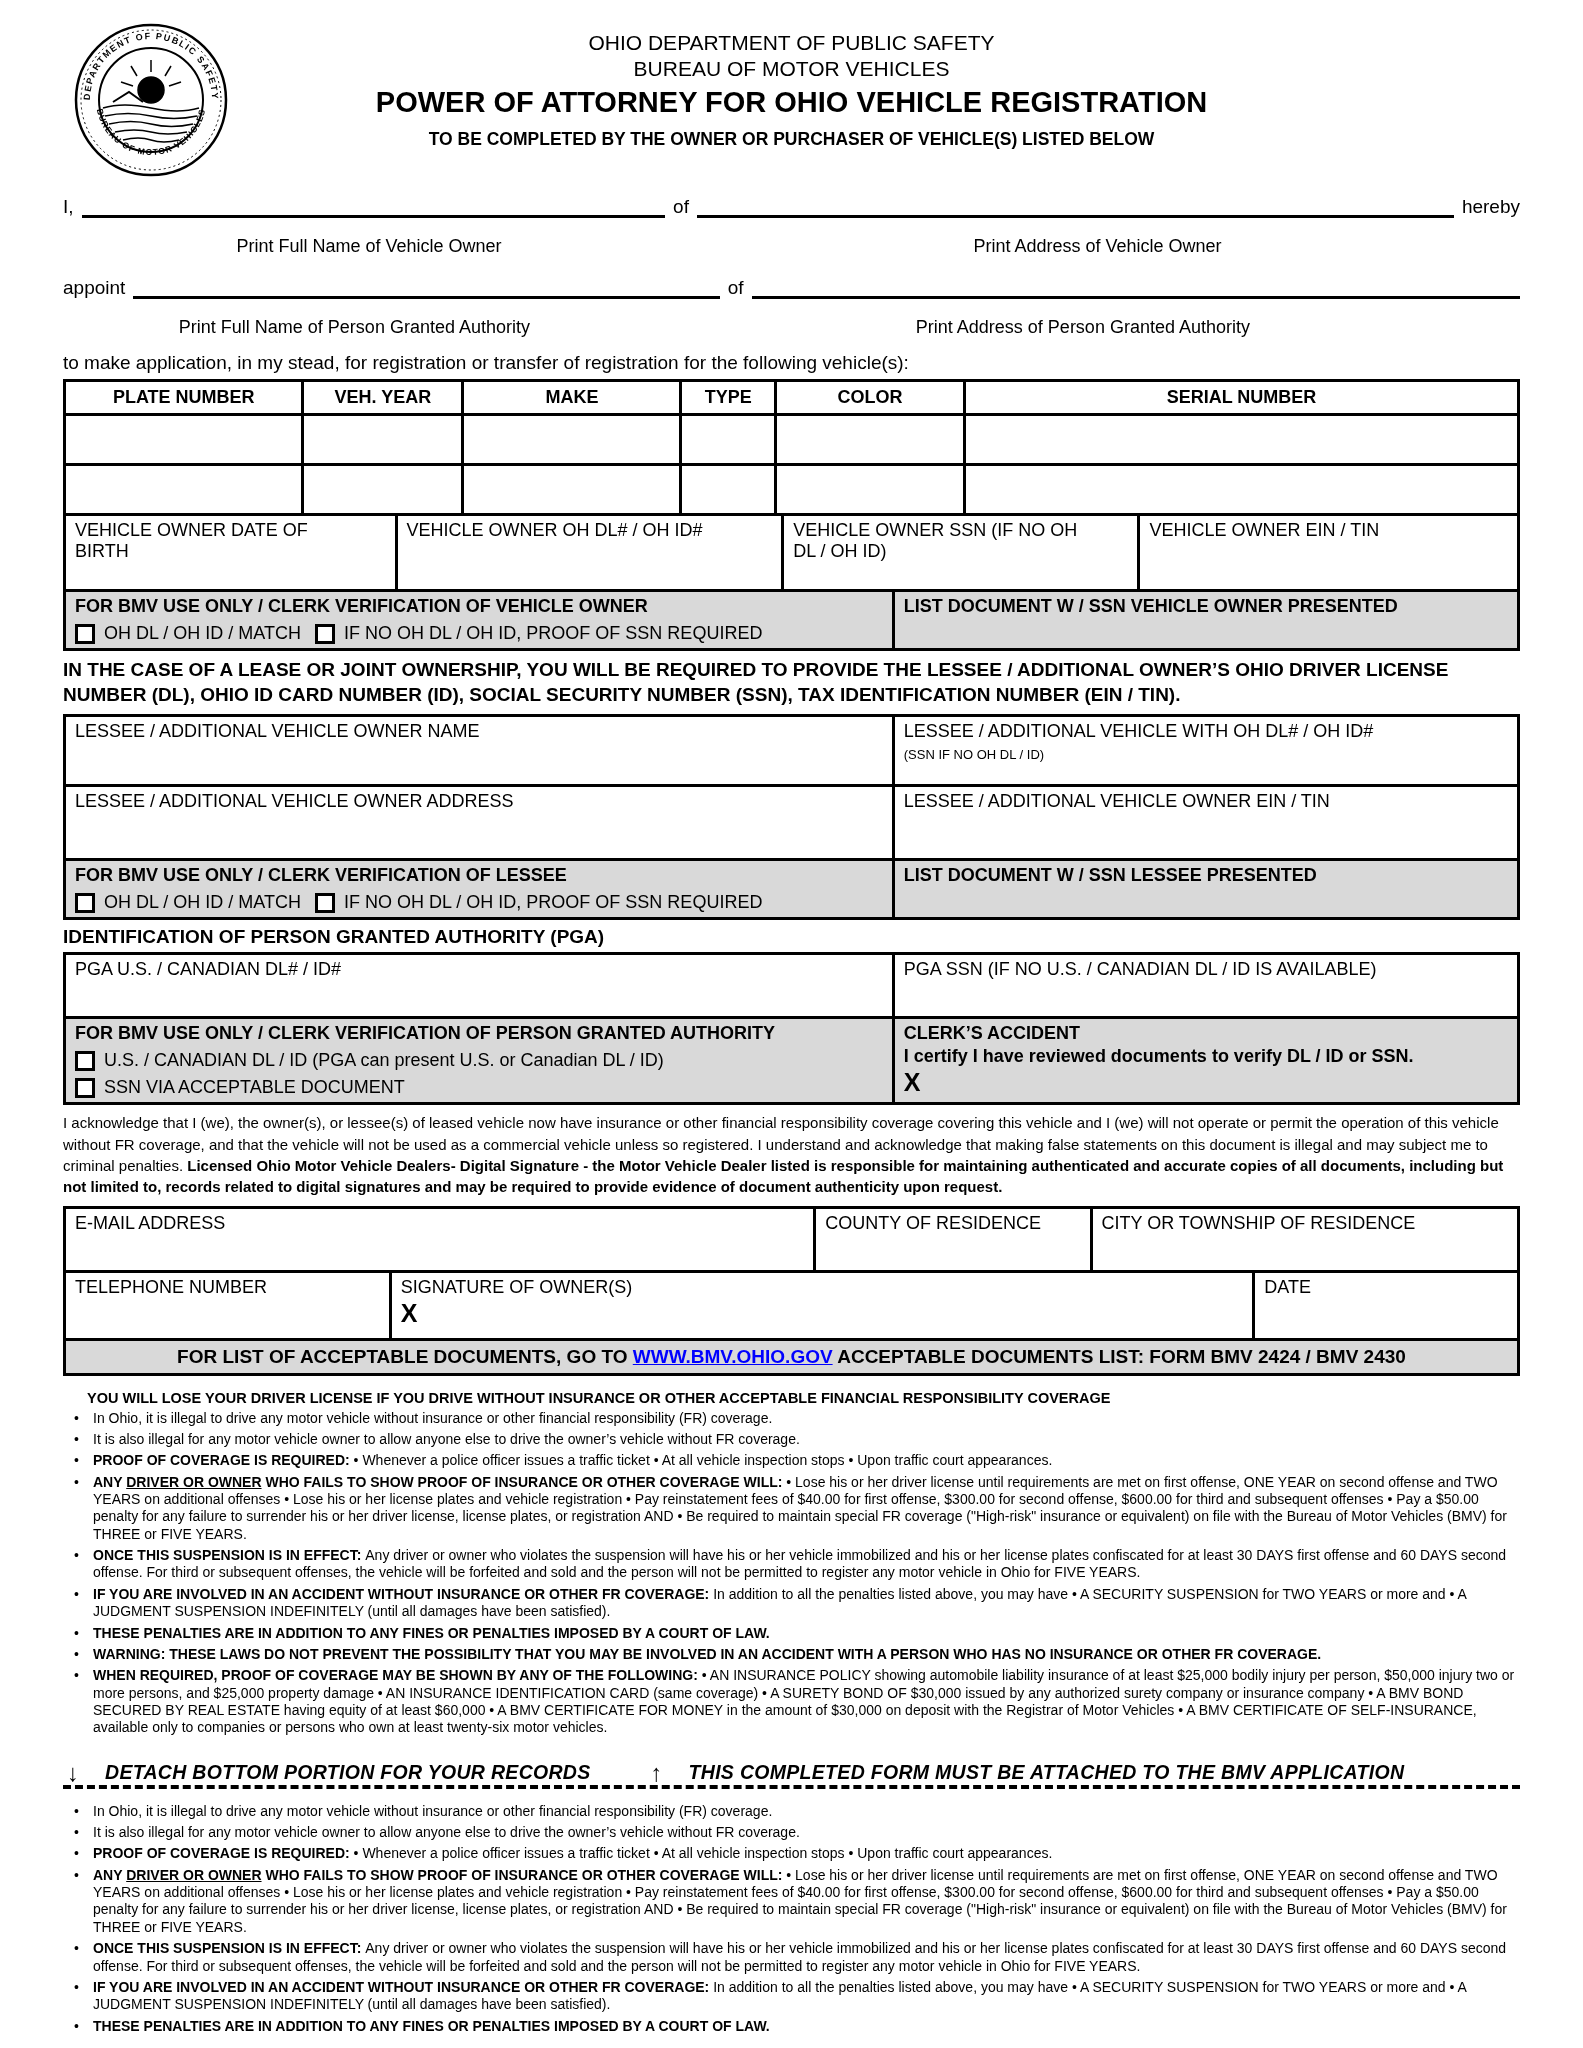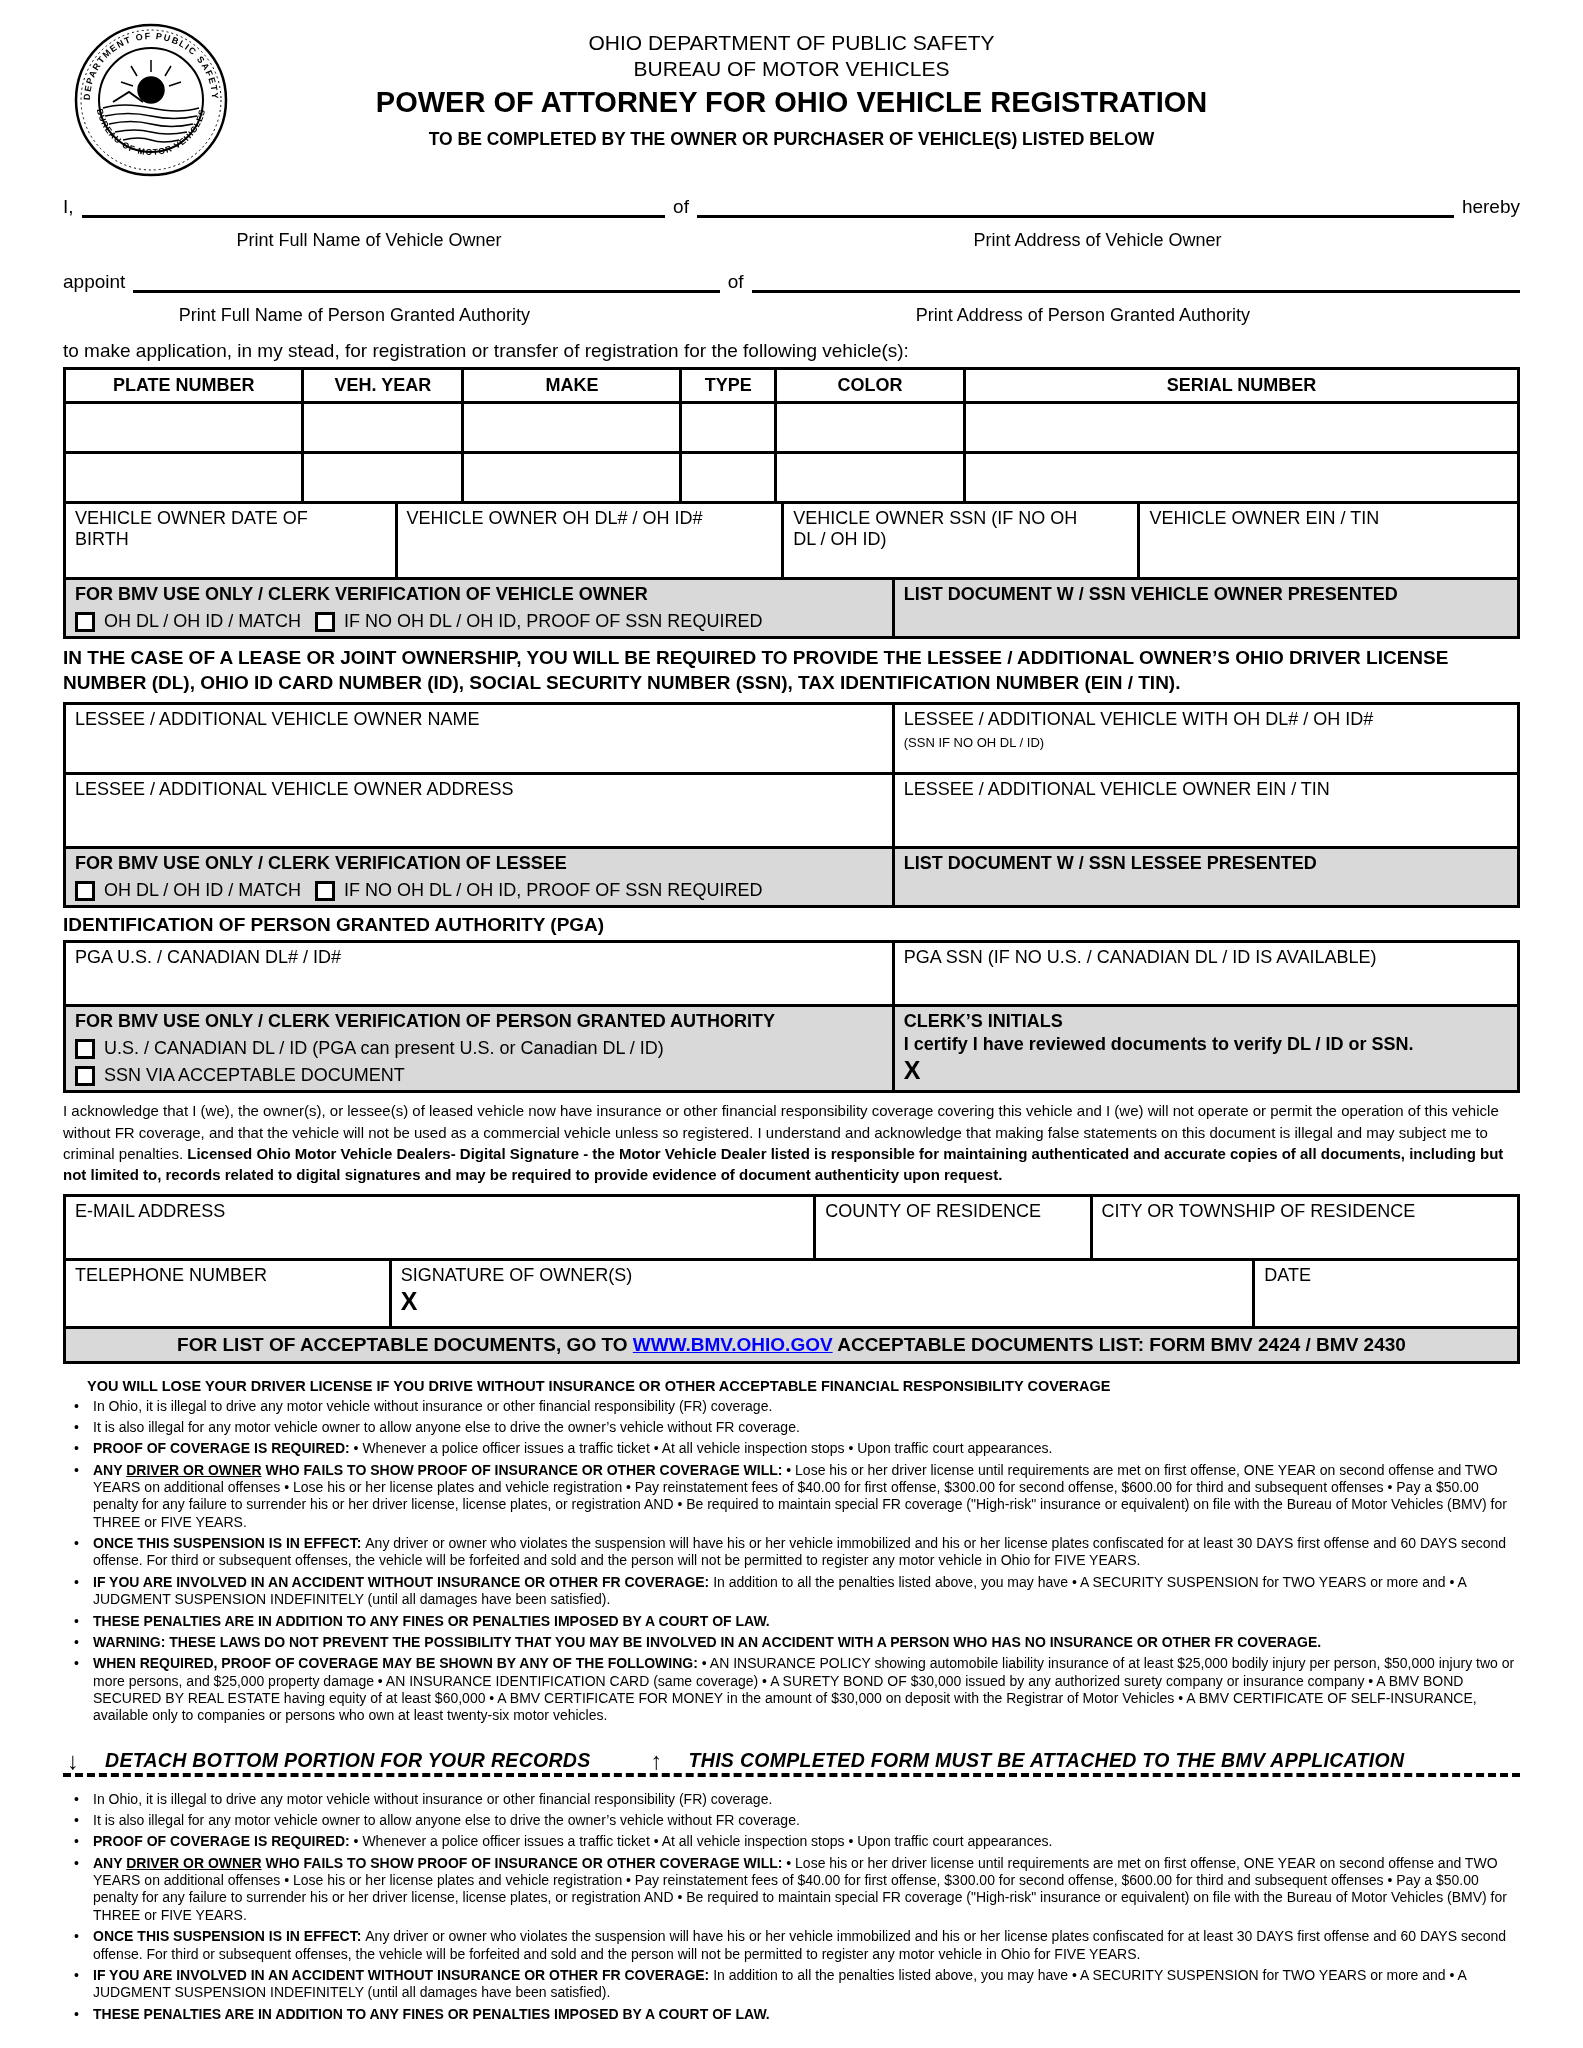--- a/index.html
+++ b/index.html
@@ -21,21 +21,21 @@
 
   
   .line-row { display:flex; align-items:flex-end; font-size:19px; gap:8px; }
   .row-i { margin-top:4px; }
   .row-appoint { margin-top:16px; }
   .fill { border-bottom:3px solid #000; height:26px; }
   .f-owner-name { flex:555; }
   .f-owner-addr { flex:720; }
   .f-pga-name { flex:580; }
   .f-pga-addr { flex:760; }
-  .cap-row { display:flex; font-size:18px; margin-top:12px; }
+  .cap-row { display:flex; font-size:18px; margin-top:18px; }
   .cap-row .c1 { width:42%; text-align:center; }
   .cap-row .c2 { width:58%; text-align:center; }
   .cap-row2 .c1 { width:40%; }
   .cap-row2 .c2 { width:60%; }
   .purpose { font-size:19px; margin:14px 0 5px; }
 
   
   table.grid { width:100%; border-collapse:collapse; table-layout:fixed; }
   table.grid th, table.grid td { border:3px solid #000; font-size:18px; vertical-align:top; padding:4px 9px; }
   table.grid th { font-weight:bold; text-align:center; padding:5px 4px; }
@@ -305,21 +305,21 @@
         <div class="cb-line">
           <span class="cb"></span>
           <span class="cb-label">U.S. / CANADIAN DL / ID (PGA can present U.S. or Canadian DL / ID)</span>
         </div>
         <div class="cb-line">
           <span class="cb"></span>
           <span class="cb-label">SSN VIA ACCEPTABLE DOCUMENT</span>
         </div>
       </td>
       <td class="shaded">
-        <div class="clerk-title">CLERK’S INITIALS</div>
+        <div class="clerk-title">CLERK’S ACCIDENT</div>
         <div class="clerk-text">I certify I have reviewed documents to verify DL / ID or SSN.</div>
         <div class="xmark">X</div>
       </td>
     </tr>
   </tbody>
     </table>
 
   <p class="ack"><span>I acknowledge that I (we), the owner(s), or lessee(s) of leased vehicle now have insurance or other financial responsibility coverage covering this vehicle and I (we) will not operate or permit the operation of this vehicle without FR coverage, and that the vehicle will not be used as a commercial vehicle unless so registered. I understand and acknowledge that making false statements on this document is illegal and may subject me to criminal penalties. </span><span class="bold-seg">Licensed Ohio Motor Vehicle Dealers- Digital Signature - the Motor Vehicle Dealer listed is responsible for maintaining authenticated and accurate copies of all documents, including but not limited to, records related to digital signatures and may be required to provide evidence of document authenticity upon request.</span></p>
 
   <table class="grid">

